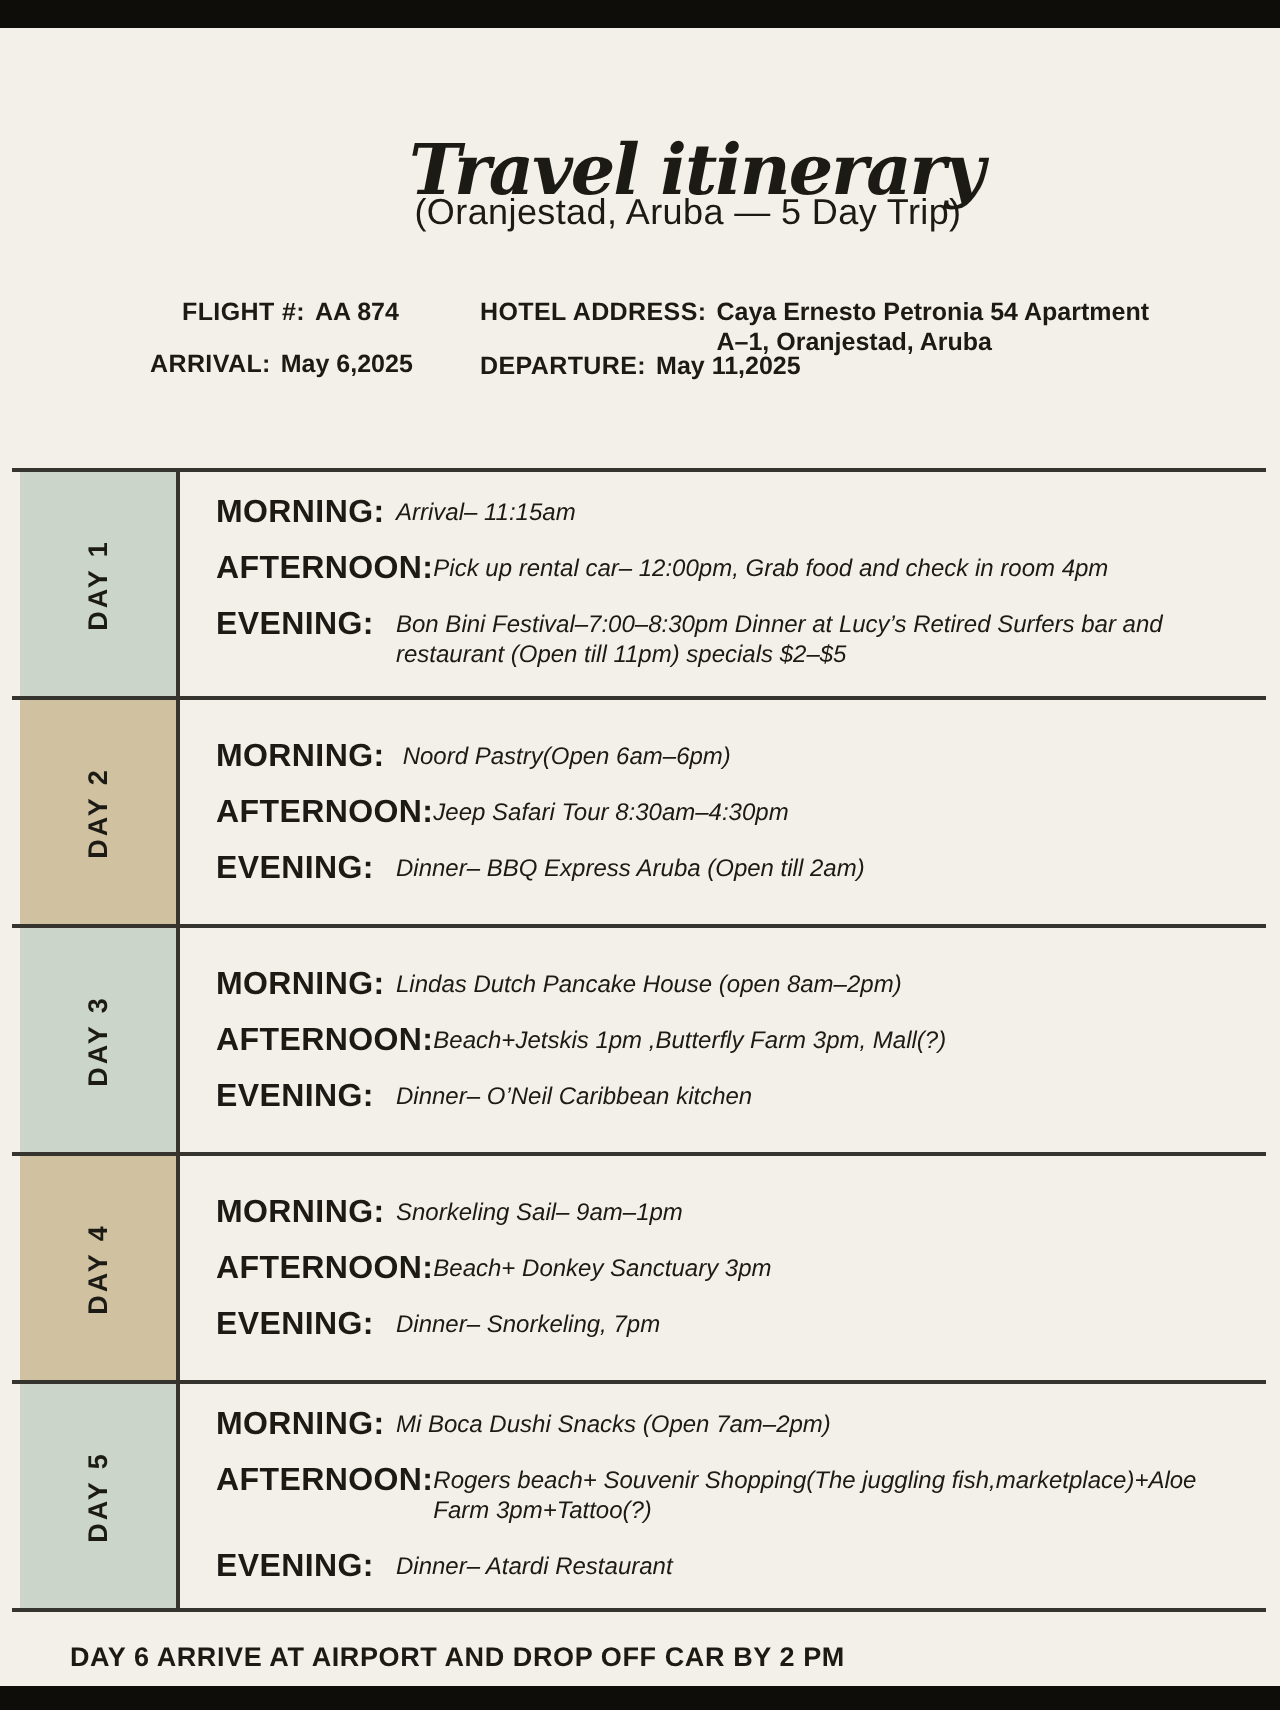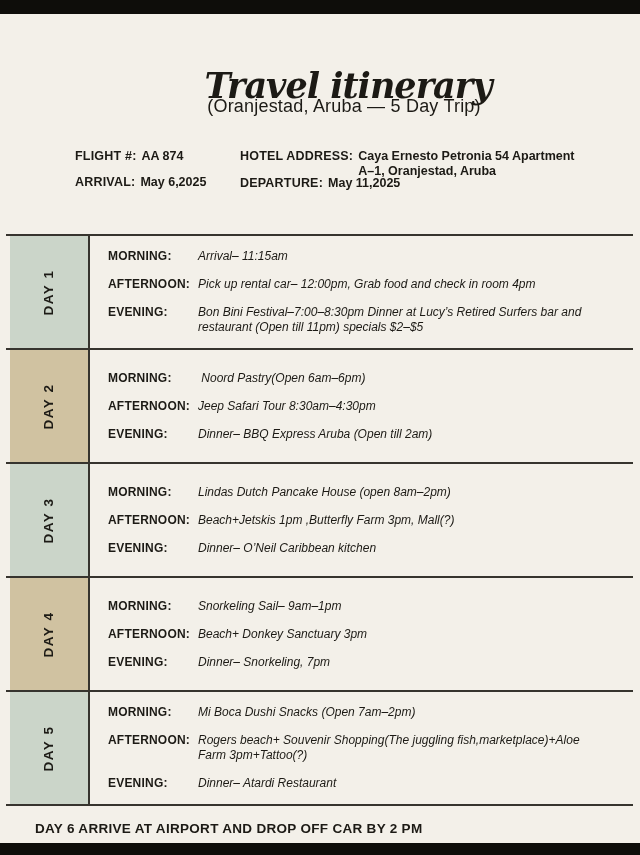--- a/index.html
+++ b/index.html
@@ -20,21 +20,21 @@
     font-size:35px;letter-spacing:-1px;line-height:1.1;padding-left:28px;
   }
   .page-subtitle{
     position:absolute;top:96px;left:0;width:640px;text-align:center;
     font-size:18px;letter-spacing:.2px;padding-left:24px;
   }
 
   .info-item{position:absolute;font-size:12.5px;line-height:15px;display:flex;}
   .info-label{font-weight:bold;margin-right:5px;white-space:nowrap;letter-spacing:.2px;}
   .info-value{white-space:pre-wrap;font-weight:bold;}
-  .info-flight{left:75px;top:149px;justify-content:space-between;}
+  .info-flight{left:91px;top:149px;justify-content:space-between;}
   .info-arrival{left:75px;top:175px;}
   .info-hotel{left:240px;top:149px;}
   .info-hotel .info-value{width:220px;}
   .info-departure{left:240px;top:176px;}
 
   .itinerary-table{
     position:absolute;left:6px;top:234px;width:627px;
     border-top:2px solid var(--line,#36342e);
   }
   .t-row{
@@ -51,21 +51,21 @@
     transform:rotate(-90deg);white-space:nowrap;
     font-weight:bold;font-size:13.5px;letter-spacing:1.5px;
   }
   .content-cell{
     flex:1;border-left:2px solid var(--line,#36342e);
     display:flex;flex-direction:column;justify-content:center;
     gap:13px;padding:10px 20px 10px 18px;box-sizing:border-box;
   }
   .slot{display:flex;align-items:flex-start;}
   .slot-label{
-    font-weight:bold;font-size:12px;letter-spacing:.2px;
+    font-weight:bold;font-size:16px;letter-spacing:.2px;
     flex:0 0 90px;line-height:15px;
   }
   .slot-text{
     font-size:12px;line-height:15px;white-space:pre-wrap;max-width:388px;font-style:italic;
   }
 
   .footer-note{
     position:absolute;left:35px;top:821px;
     font-weight:bold;font-size:13.5px;letter-spacing:.3px;
   }

